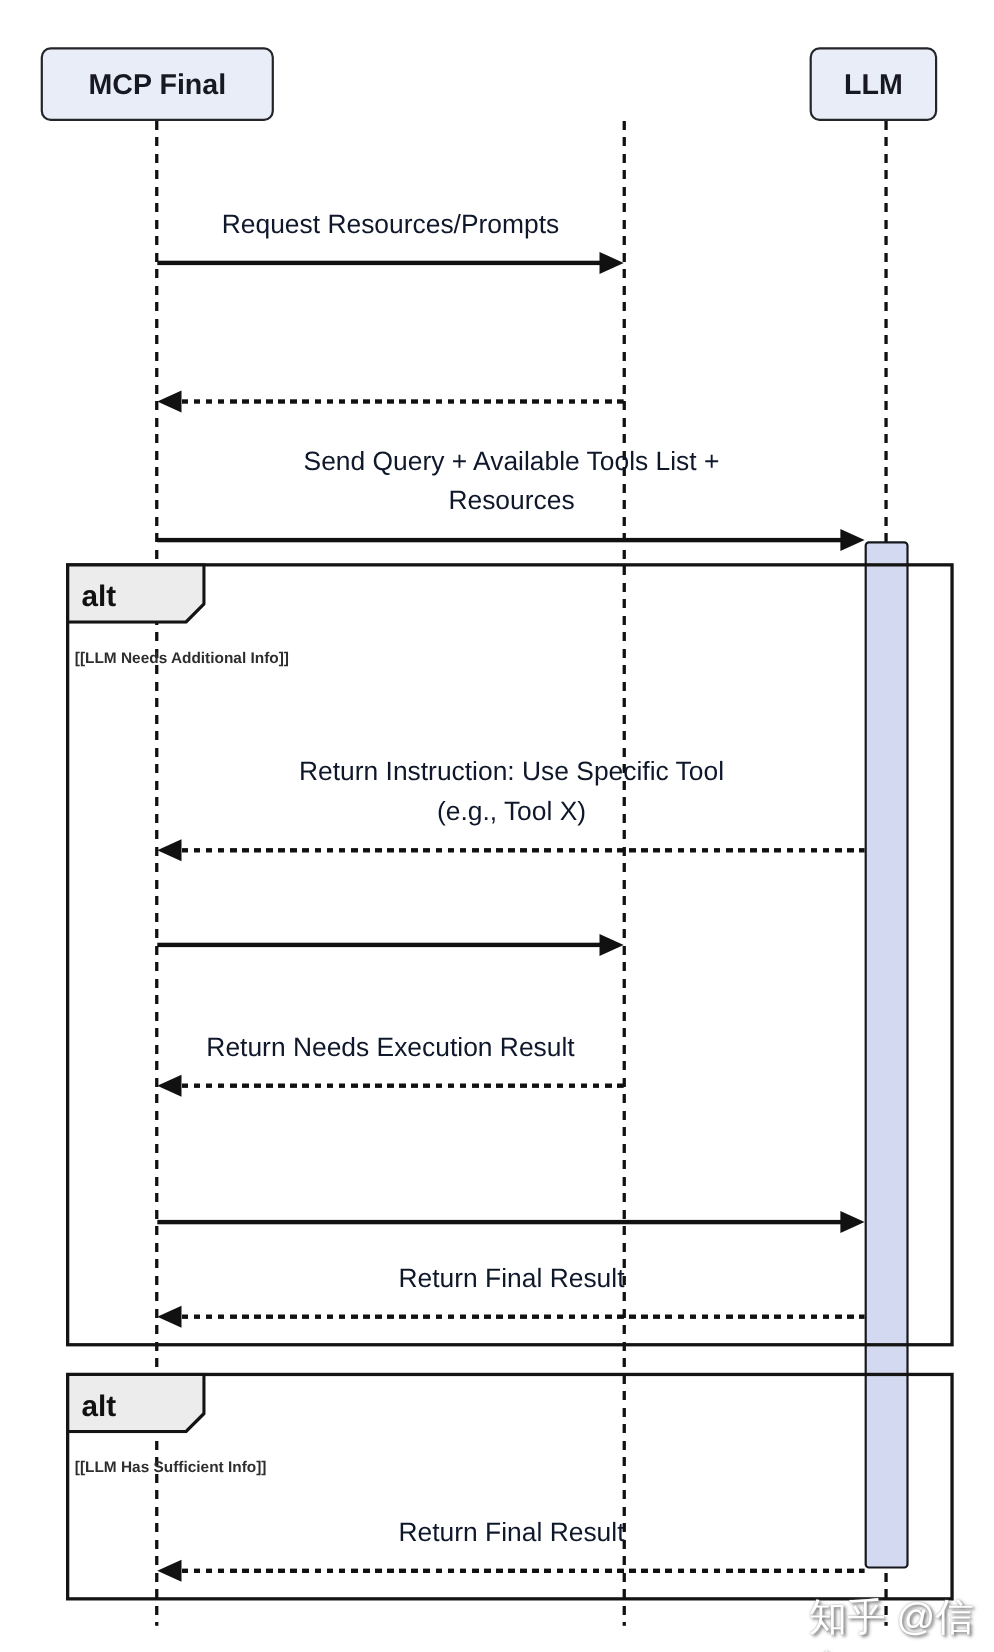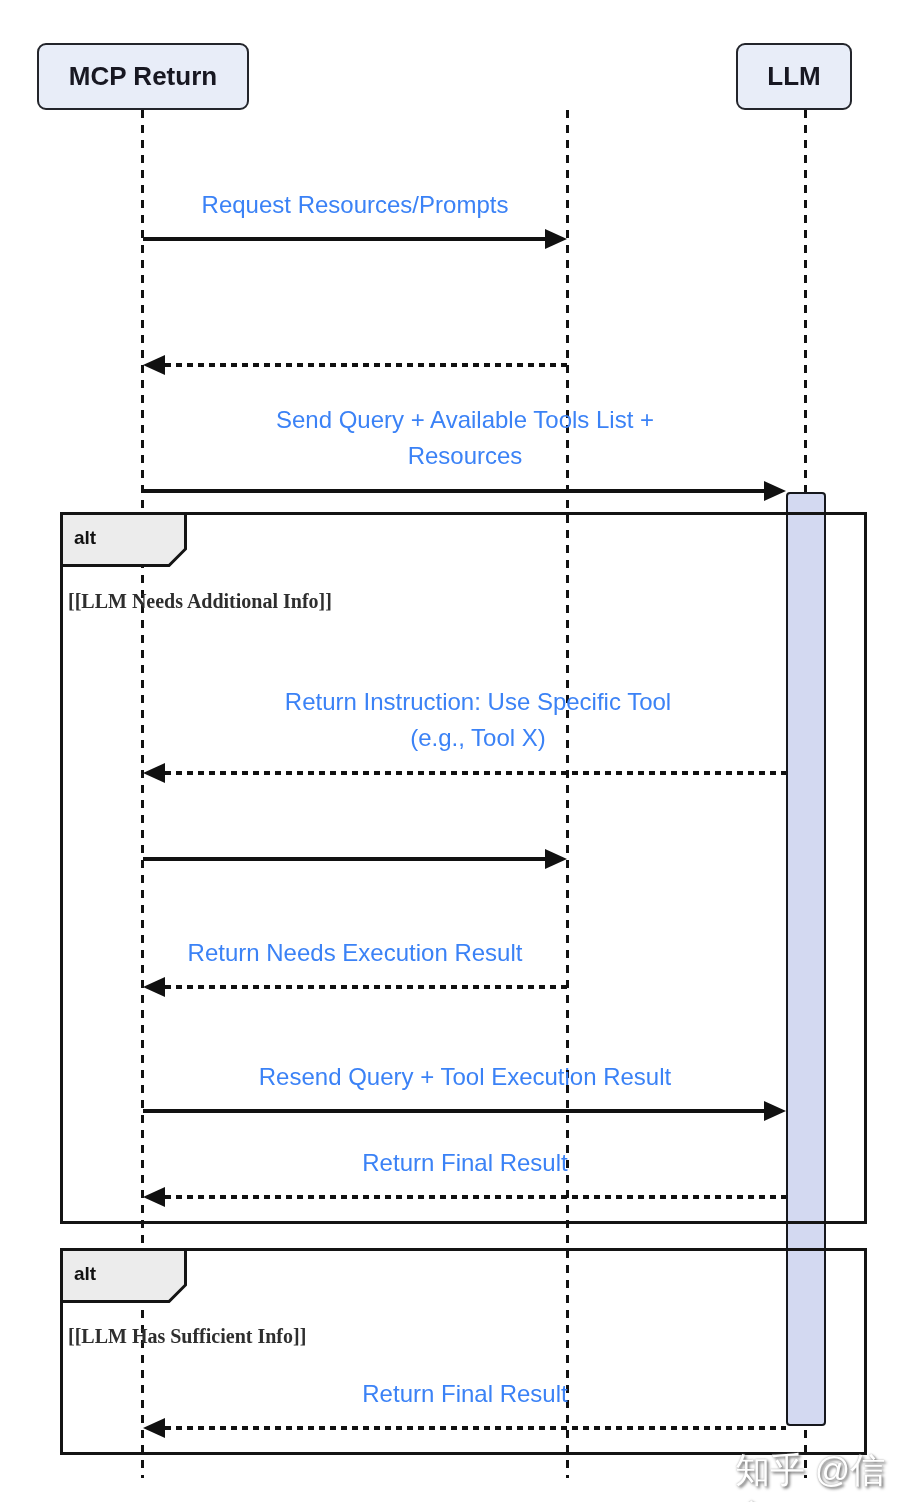--- a/index.html
+++ b/index.html
@@ -29,47 +29,47 @@
   }
   .head-right{
     position:absolute;width:0;height:0;z-index:3;
     border-left:22px solid #111;border-top:10px solid transparent;border-bottom:10px solid transparent;
   }
   .head-left{
     position:absolute;width:0;height:0;z-index:3;
     border-right:22px solid #111;border-top:10px solid transparent;border-bottom:10px solid transparent;
   }
   .msg-label{
-    position:absolute;width:600px;text-align:center;font-size:24px;color:#3b82f6;
+    position:absolute;width:600px;text-align:center;font-size:24px;color:#0f172a;
     line-height:36px;white-space:pre-line;z-index:3;
   }
   .frame{
     position:absolute;left:60px;width:807px;border:3px solid #141414;
     box-sizing:border-box;background:transparent;z-index:4;pointer-events:none;
   }
   .frame-label{position:absolute;left:60px;width:127px;height:55px;z-index:5;}
   .operator{
-    position:absolute;font-size:19px;font-weight:bold;color:#111;z-index:6;
+    position:absolute;font-size:27px;font-weight:bold;color:#111;z-index:6;
   }
   .condition{
-    position:absolute;left:68px;font-size:20px;font-weight:bold;color:#2E2E2E;z-index:5;font-family:Liberation Serif, serif;
+    position:absolute;left:68px;font-size:14px;font-weight:bold;color:#2E2E2E;z-index:5;
   }
   .watermark{
     position:absolute;left:735px;top:1447px;font-size:35px;color:#ffffff;z-index:7;
     text-shadow:2px 2px 3px rgba(110,110,110,.95),0 0 2px rgba(140,140,140,.8);
     font-family:"Liberation Sans","DejaVu Sans",sans-serif;
   }
 </style>
 </head>
 <body>
 
 <div class="canvas">
 
   <div class="actor" style="left:37px;width:212px;">
-    <span>MCP Return</span>
+    <span>MCP Final</span>
   </div>
   <div class="actor" style="left:736px;width:116px;">
     <span>LLM</span>
   </div>
 
   <div class="lifeline" style="left:141px;"></div>
   <div class="lifeline" style="left:566px;"></div>
   <div class="lifeline" style="left:804px;"></div>
 
   <div class="activation"></div>
@@ -88,33 +88,32 @@
 
   <div class="frame" style="top:512px;height:712px;"></div>
   <div class="frame-label" style="top:512px;">
     <svg width="127" height="55" viewBox="0 0 127 55">
       <path d="M1.5,1.5 L125.5,1.5 L125.5,37 L109,53.5 L1.5,53.5 Z" fill="#ECECEC" stroke="#141414" stroke-width="3"></path>
     </svg>
   </div>
   <div class="operator" style="left:74px;top:527px;">alt</div>
   <div class="condition" style="top:590px;">[[LLM Needs Additional Info]]</div>
 
-  <div class="msg-label" style="left:178px;top:684px;">Return Instruction: Use Specific Tool
+  <div class="msg-label" style="left:165px;top:684px;">Return Instruction: Use Specific Tool
 (e.g., Tool X)</div>
   <div class="dashed-line" style="left:165px;top:771px;width:621px;"></div>
   <div class="head-left" style="left:143px;top:763px;"></div>
 
   <div class="solid-line" style="left:143px;top:857px;width:404px;"></div>
   <div class="head-right" style="left:545px;top:849px;"></div>
 
   <div class="msg-label" style="left:55px;top:935px;">Return Needs Execution Result</div>
   <div class="dashed-line" style="left:165px;top:985px;width:402px;"></div>
   <div class="head-left" style="left:143px;top:977px;"></div>
 
-  <div class="msg-label" style="left:165px;top:1059px;">Resend Query + Tool Execution Result</div>
   <div class="solid-line" style="left:143px;top:1109px;width:623px;"></div>
   <div class="head-right" style="left:764px;top:1101px;"></div>
 
   <div class="msg-label" style="left:165px;top:1145px;">Return Final Result</div>
   <div class="dashed-line" style="left:165px;top:1195px;width:621px;"></div>
   <div class="head-left" style="left:143px;top:1187px;"></div>
 
   <div class="frame" style="top:1248px;height:207px;"></div>
   <div class="frame-label" style="top:1248px;">
     <svg width="127" height="55" viewBox="0 0 127 55">

